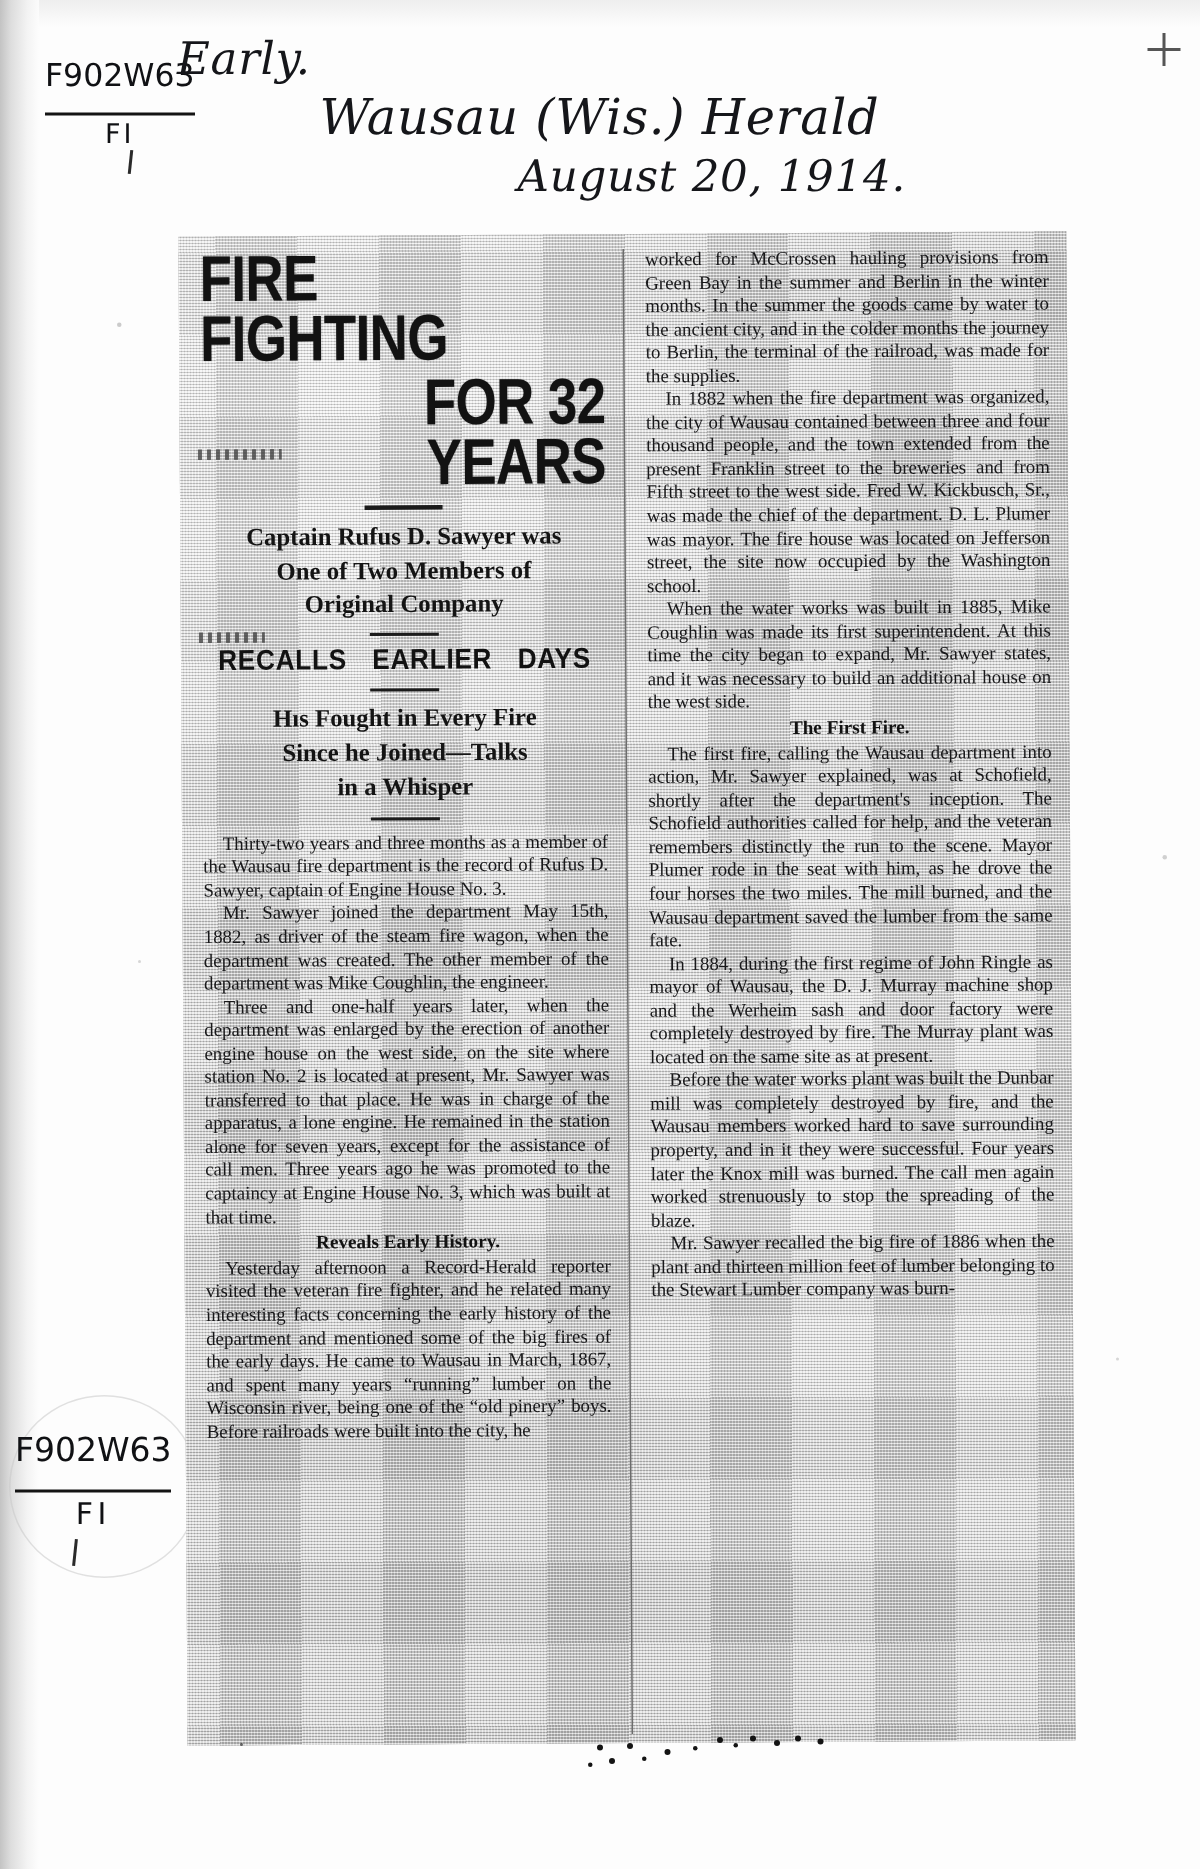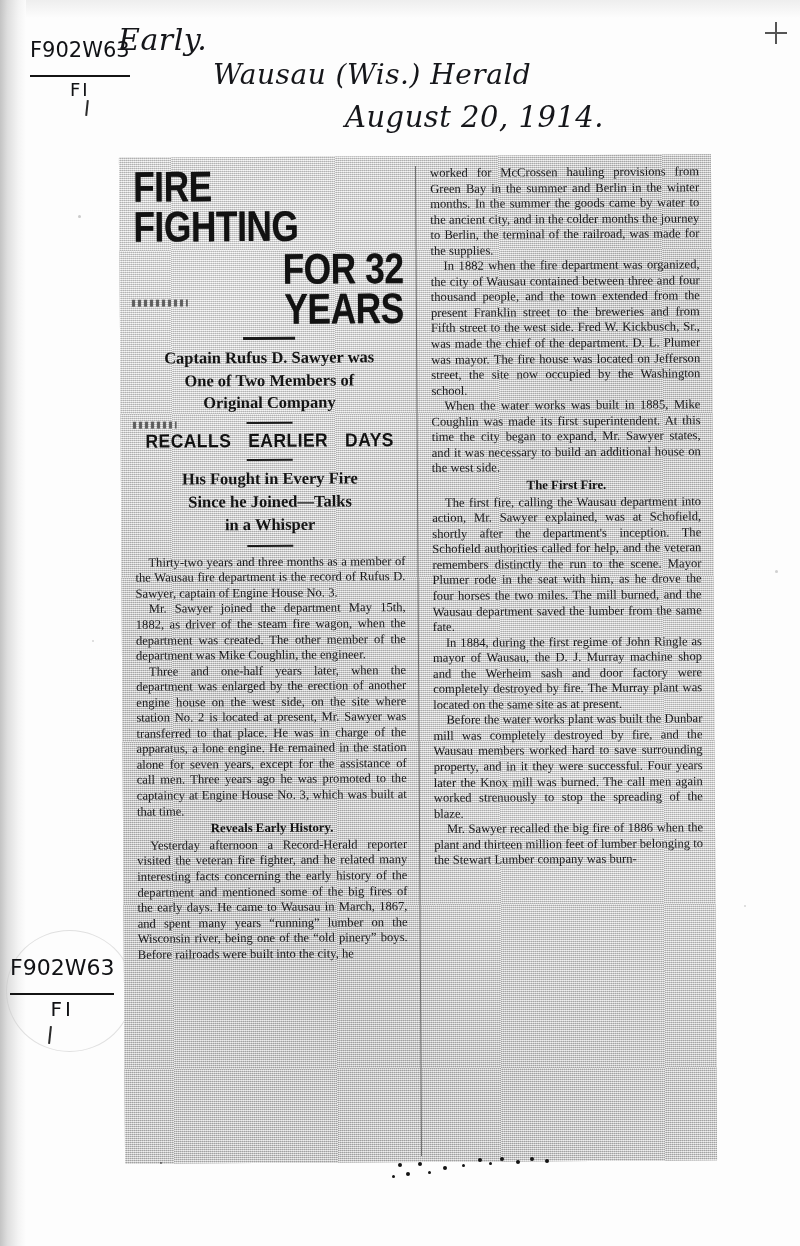--- a/index.html
+++ b/index.html
@@ -204,21 +204,21 @@
   <div class="reg-cross" style="left:765px;top:22px;"></div>
 
   <div class="catalog" style="left:30px;top:38px;font-size:21px;letter-spacing:0px;">
     <span class="line1">F902W63</span>
     <span class="line2" style="font-size:18px;letter-spacing:2px;">FI</span>
   </div>
   <div class="tickmark" style="left:86px;top:100px;height:16px;"></div>
 
   <div class="hand hand-script" style="left:118px;top:22px;font-size:30px;">Early.</div>
 
-  <div class="hand hand-script" style="left:213px;top:58px;font-size:28px;">Wausau (Wis.) Herald</div>
+  <div class="hand hand-script" style="left:213px;top:58px;font-size:33px;">Wausau (Wis.) Herald</div>
 
   <div class="hand hand-script" style="left:345px;top:100px;font-size:29px;text-align:center;">August 20, 1914.</div>
 
   <div class="round-stamp" style="left:6px;top:930px;width:125px;height:120px;"></div>
 
   <div class="catalog" style="left:10px;top:955px;font-size:22px;">
     <span class="line1">F902W63</span>
     <span class="line2" style="font-size:20px;letter-spacing:3px;">FI</span>
   </div>
   <div class="tickmark" style="left:49px;top:1026px;height:18px;"></div>

